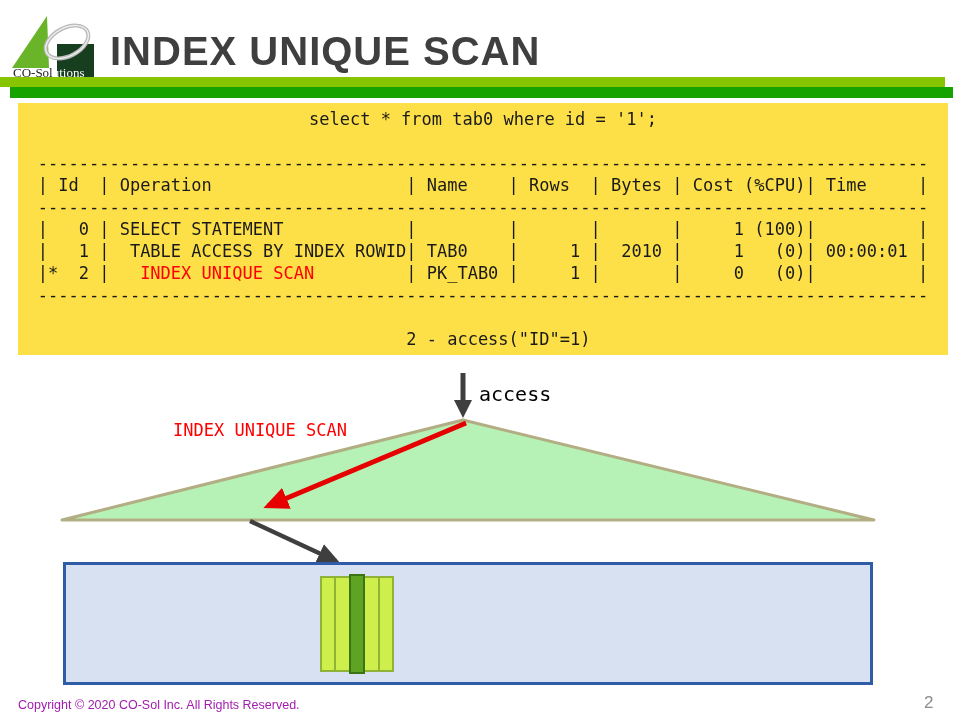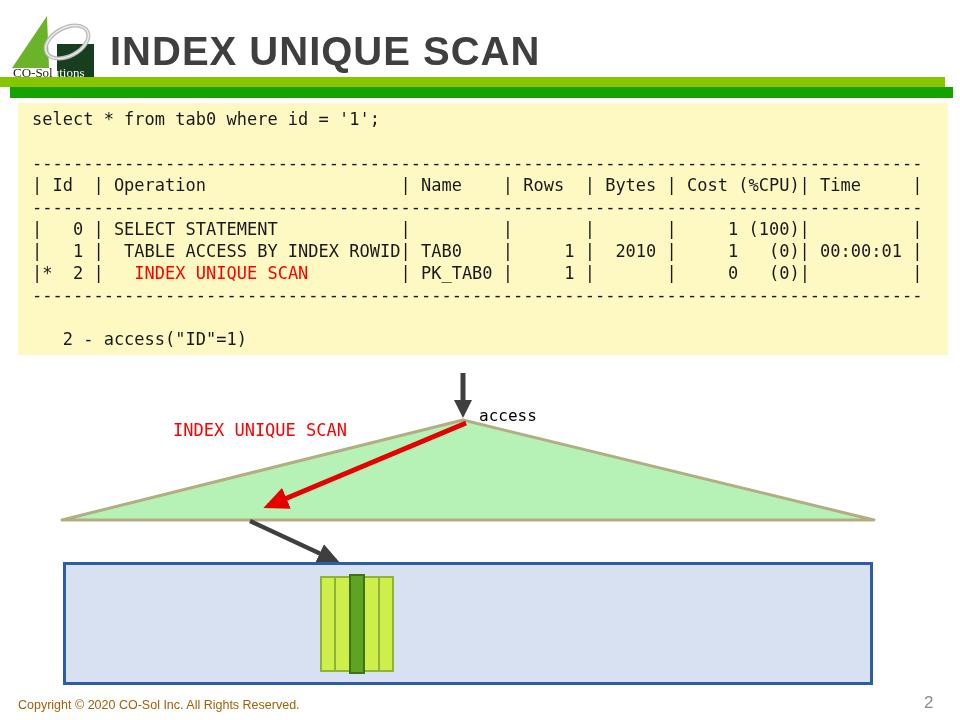--- a/index.html
+++ b/index.html
@@ -1,71 +1,72 @@
 <!DOCTYPE html>
 <html><head>
 <meta charset="utf-8">
 <style>
   * { margin: 0; padding: 0; box-sizing: border-box; }
   html, body { width: 960px; height: 720px; }
   .slide {
     position: relative; width: 960px; height: 720px;
     background: #FFFFFF; overflow: hidden;
     font-family: "Liberation Sans", sans-serif;
+    text-align: center;
   }
   .abs { position: absolute; }
 
   
   .logo-svg { left: 4px; top: 6px; width: 110px; height: 80px; }
   .page-title {
     left: 110px; top: 28px; font-size: 40px; line-height: 46px;
     font-weight: bold; color: #3F3F3F; letter-spacing: 1px;
     white-space: nowrap;
   }
   .bar-light { left: 0; top: 77px; width: 945px; height: 10px; background: #86C500; }
   .bar-dark  { left: 10px; top: 87px; width: 943px; height: 11px; background: #16A300; }
 
   
   .code-box {
     left: 18px; top: 103px; width: 930px; height: 252px;
-    background: #fef9c3;
+    background: #fde047;
   }
   .code-box pre {
     font-family: "DejaVu Sans Mono", "Liberation Mono", monospace;
     font-size: 17px; line-height: 22px; color: #1A1A1A;
     padding: 5px 14px; white-space: pre;
   }
   .red-text { color: #FF0000; }
 
   
   .diagram-svg { left: 0; top: 360px; width: 960px; height: 330px; }
   .mono-label {
     position: absolute; font-family: "DejaVu Sans Mono", "Liberation Mono", monospace;
     color: #000000; white-space: nowrap;
   }
-  .access-label { left: 479px; top: 406px; font-size: 16px; }
+  .access-label { left: 479px; top: 382px; font-size: 20px; }
   .index-scan-label { left: 173px; top: 420px; font-size: 17px; color: #FF0000; }
   .table-access-label { left: 327px; top: 529px; font-size: 15px; }
 
   .table-rect {
     left: 63px; top: 562px; width: 810px; height: 123px;
     background: #D8E1F1; border: 3px solid #2E5CA6;
   }
   .stripes { left: 320px; top: 576px; width: 74px; height: 96px; display: flex; }
   .stripe {
     flex: 1; background: #CDEE4B; border: 2px solid #8FB336;
   }
   .stripe + .stripe { margin-left: -2px; }
   .stripe.mid {
     background: #5EA322; border-color: #3A7414;
     margin-top: -2px; height: 100px; position: relative; z-index: 1;
   }
 
   
-  .copyright { left: 18px; top: 698px; font-size: 12.5px; color: #a16207; }
+  .copyright { left: 18px; top: 698px; font-size: 12.5px; color: #a21caf; }
   .page-number { left: 924px; top: 693px; font-size: 17px; color: #8C8C8C; }
 </style>
 </head>
 <body>
 
 <div class="slide">
 
   <svg class="abs logo-svg" viewBox="0 0 110 80">
     <polygon points="8,62 43,10 45,62" fill="#69B428"></polygon>
     <rect x="53" y="38" width="37" height="35" fill="#173E1F"></rect>

